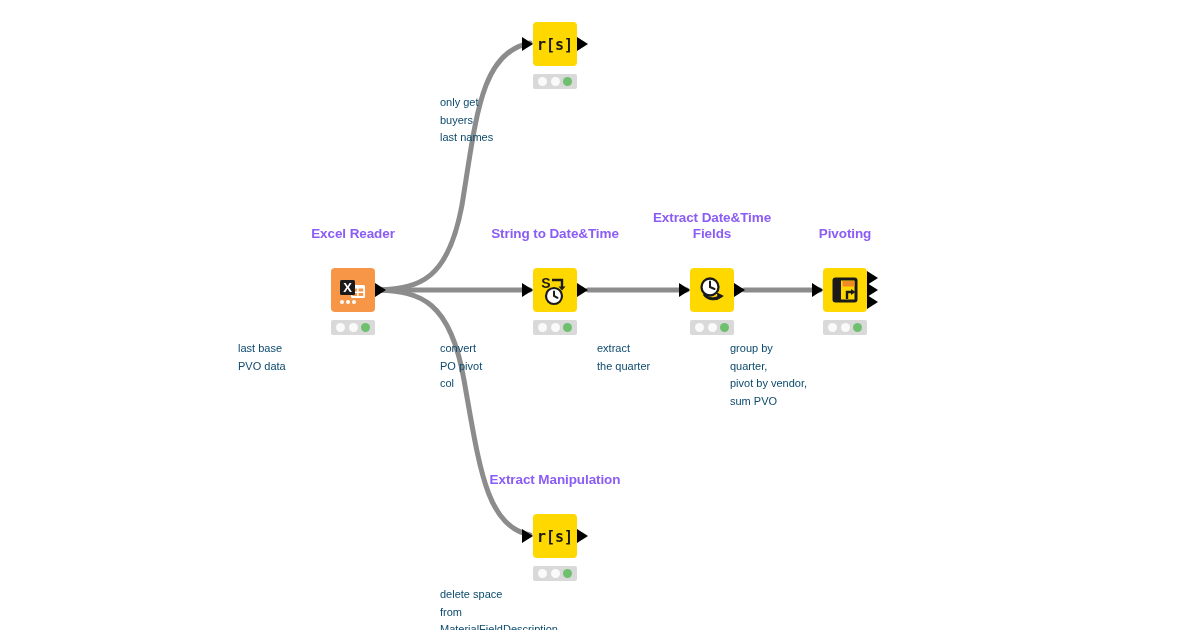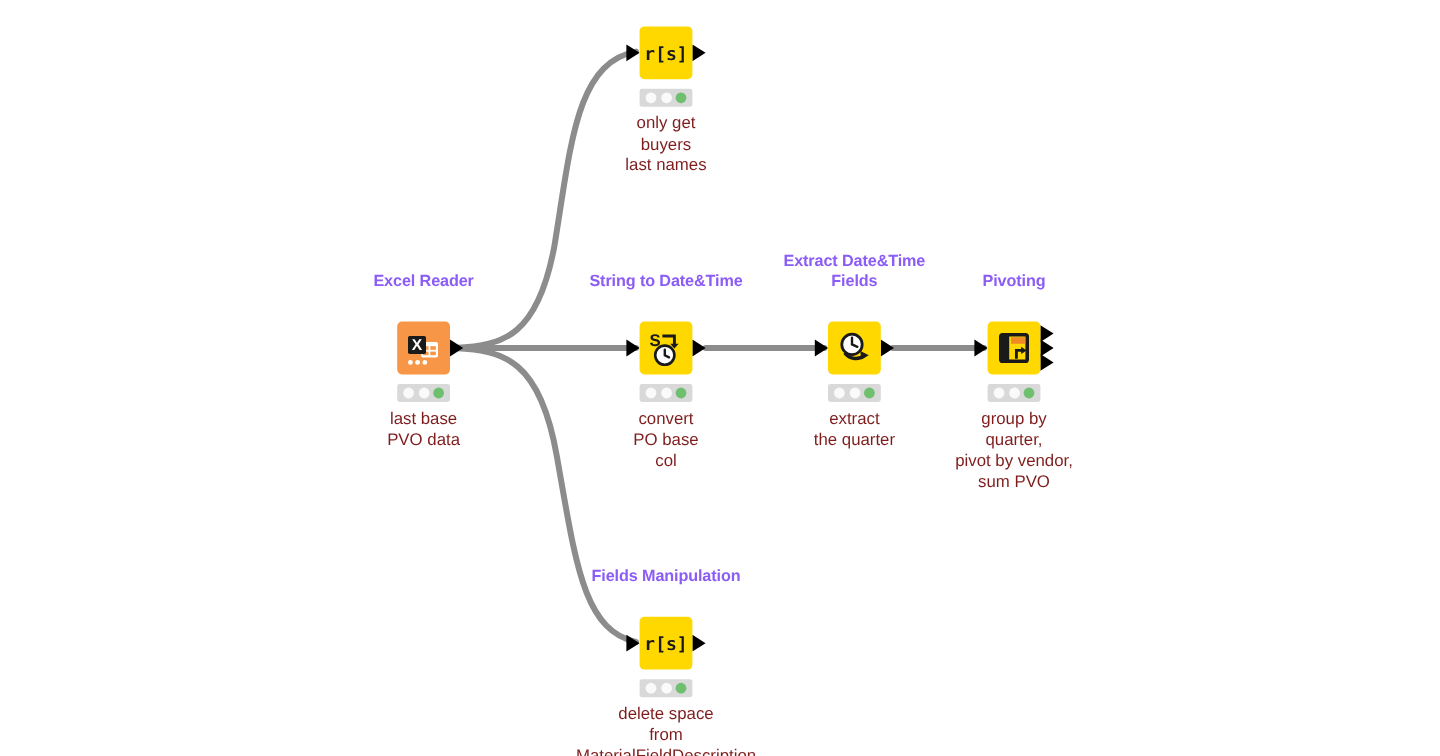--- a/index.html
+++ b/index.html
@@ -109,24 +109,23 @@
   }
   .lamp.green { background: #6ec06e; }
 
   
   .node-note {
     position: absolute;
     left: 50%;
     transform: translateX(-50%);
     top: 72px;
     width: 230px;
-    text-align: center;
-    font-size: 14px;
+    font-size: 11px;
     line-height: 17.5px;
-    color: #7f1d1d;
+    color: #0c4a6e;
     white-space: pre-line;
   }
 </style>
 </head>
 <body>
 
 <div id="canvas">
 
   <svg id="edges" viewBox="0 0 1200 630" xmlns="http://www.w3.org/2000/svg">
 
@@ -203,21 +202,21 @@
         <circle cx="21" cy="28" r="8" fill="#ffffff" stroke="#1a1a1a" stroke-width="2.2"></circle>
         <path d="M 21 23.5 L 21 28 L 24.5 29.8" fill="none" stroke="#1a1a1a" stroke-width="2" stroke-linecap="round"></path>
       </svg>
     </div>
     <div class="status">
       <span class="lamp"></span>
       <span class="lamp"></span>
       <span class="lamp green"></span>
     </div>
     <div class="node-note">convert
-PO base
+PO pivot
 col</div>
   </div>
 
   <div class="node" style="left:712px; top:268px;">
     <div class="node-title two-line" style="bottom:26px;">Extract Date&amp;Time Fields</div>
     <div class="port in"></div>
     <div class="port out p2"></div>
     <div class="node-box">
       <svg class="node-icon" viewBox="0 0 44 44" xmlns="http://www.w3.org/2000/svg">
         <circle cx="20" cy="19" r="8.5" fill="#ffffff" stroke="#1a1a1a" stroke-width="2.3"></circle>
@@ -257,21 +256,21 @@
       <span class="lamp"></span>
       <span class="lamp green"></span>
     </div>
     <div class="node-note">group by
 quarter,
 pivot by vendor,
 sum PVO</div>
   </div>
 
   <div class="node" style="left:555px; top:514px;">
-    <div class="node-title">Fields Manipulation</div>
+    <div class="node-title">Extract Manipulation</div>
     <div class="port in"></div>
     <div class="port out p2"></div>
     <div class="node-box">
       <svg class="node-icon" viewBox="0 0 44 44" xmlns="http://www.w3.org/2000/svg">
         <text x="22" y="28" text-anchor="middle" font-family="DejaVu Sans Mono, monospace" font-size="15" font-weight="bold" fill="#1a1a1a">r[s]</text>
       </svg>
     </div>
     <div class="status">
       <span class="lamp"></span>
       <span class="lamp"></span>

